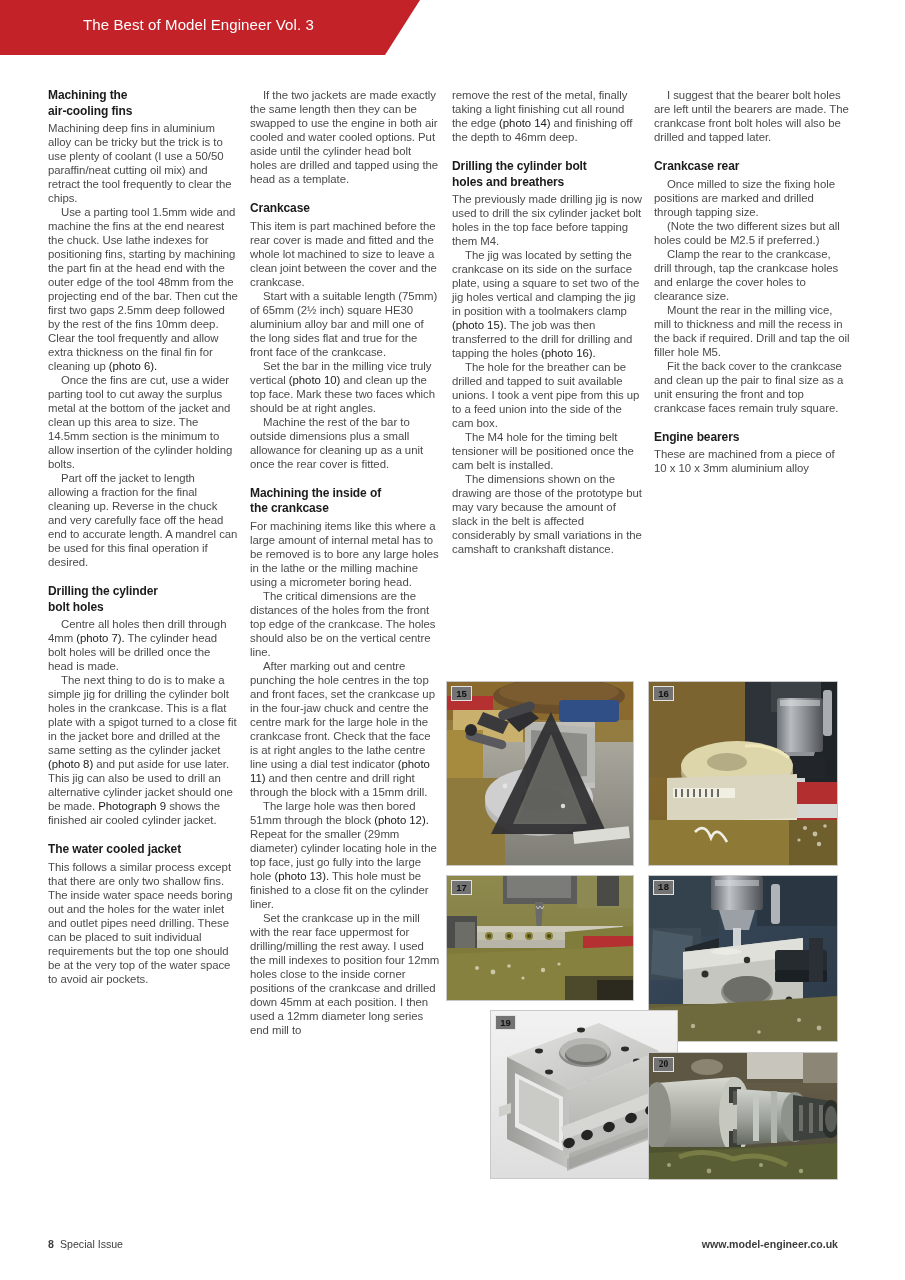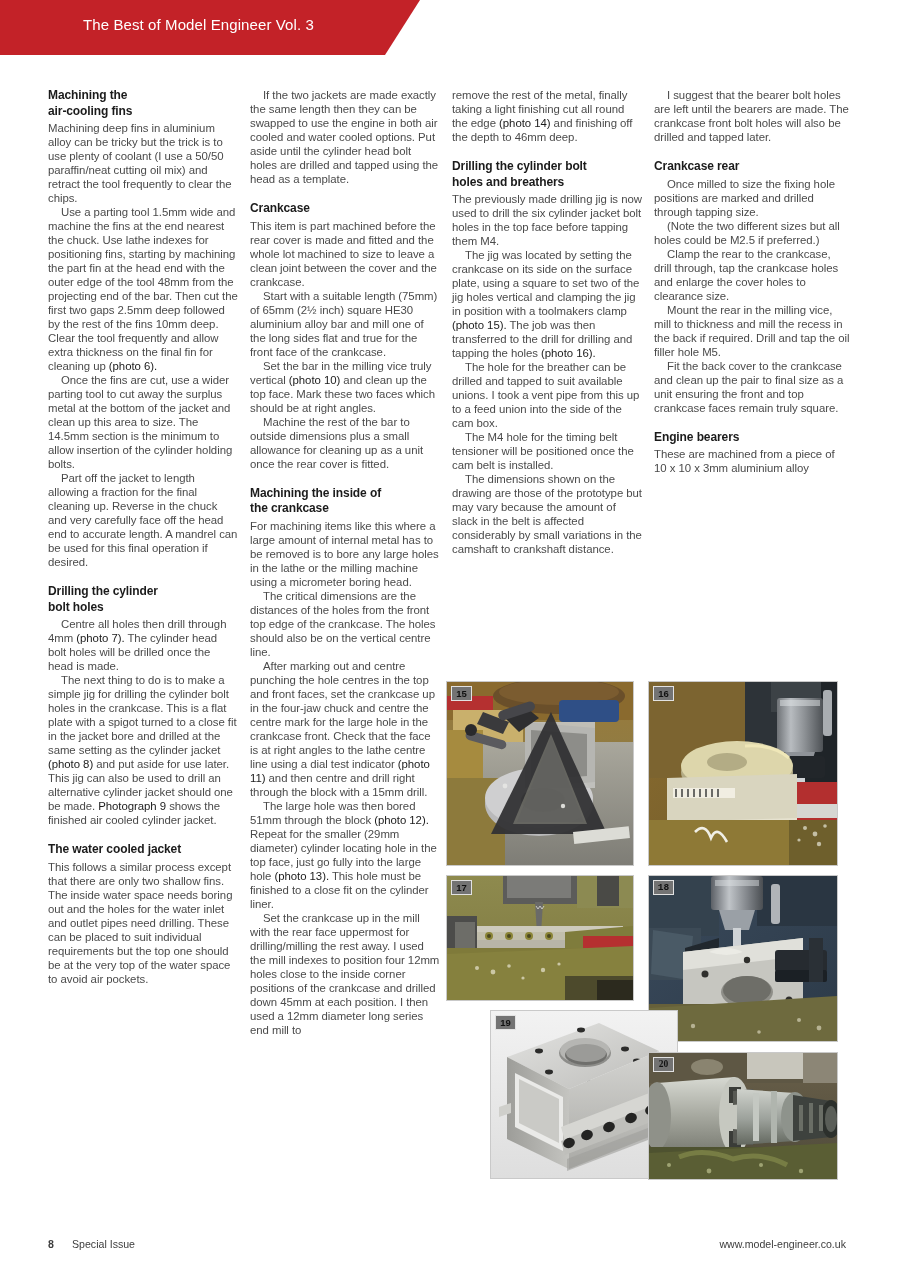--- a/index.html
+++ b/index.html
@@ -129,28 +129,28 @@
     color: #3d3d3d;
   }
   .footer .pg {
     position: absolute;
     left: 48px;
     top: 0;
     font-weight: bold;
   }
   .footer .issue {
     position: absolute;
-    left: 72px;
+    left: 60px;
     top: 0;
   }
   .footer .url {
     position: absolute;
-    right: 59px;
+    right: 67px;
     top: 0;
-    font-weight: normal;
+    font-weight: bold;
   }
 </style>
 </head>
 <body>
 
 <div class="banner"></div>
 <div class="banner-title">The Best of Model Engineer Vol. 3</div>
 
 <div class="page">
   <div class="cols">

